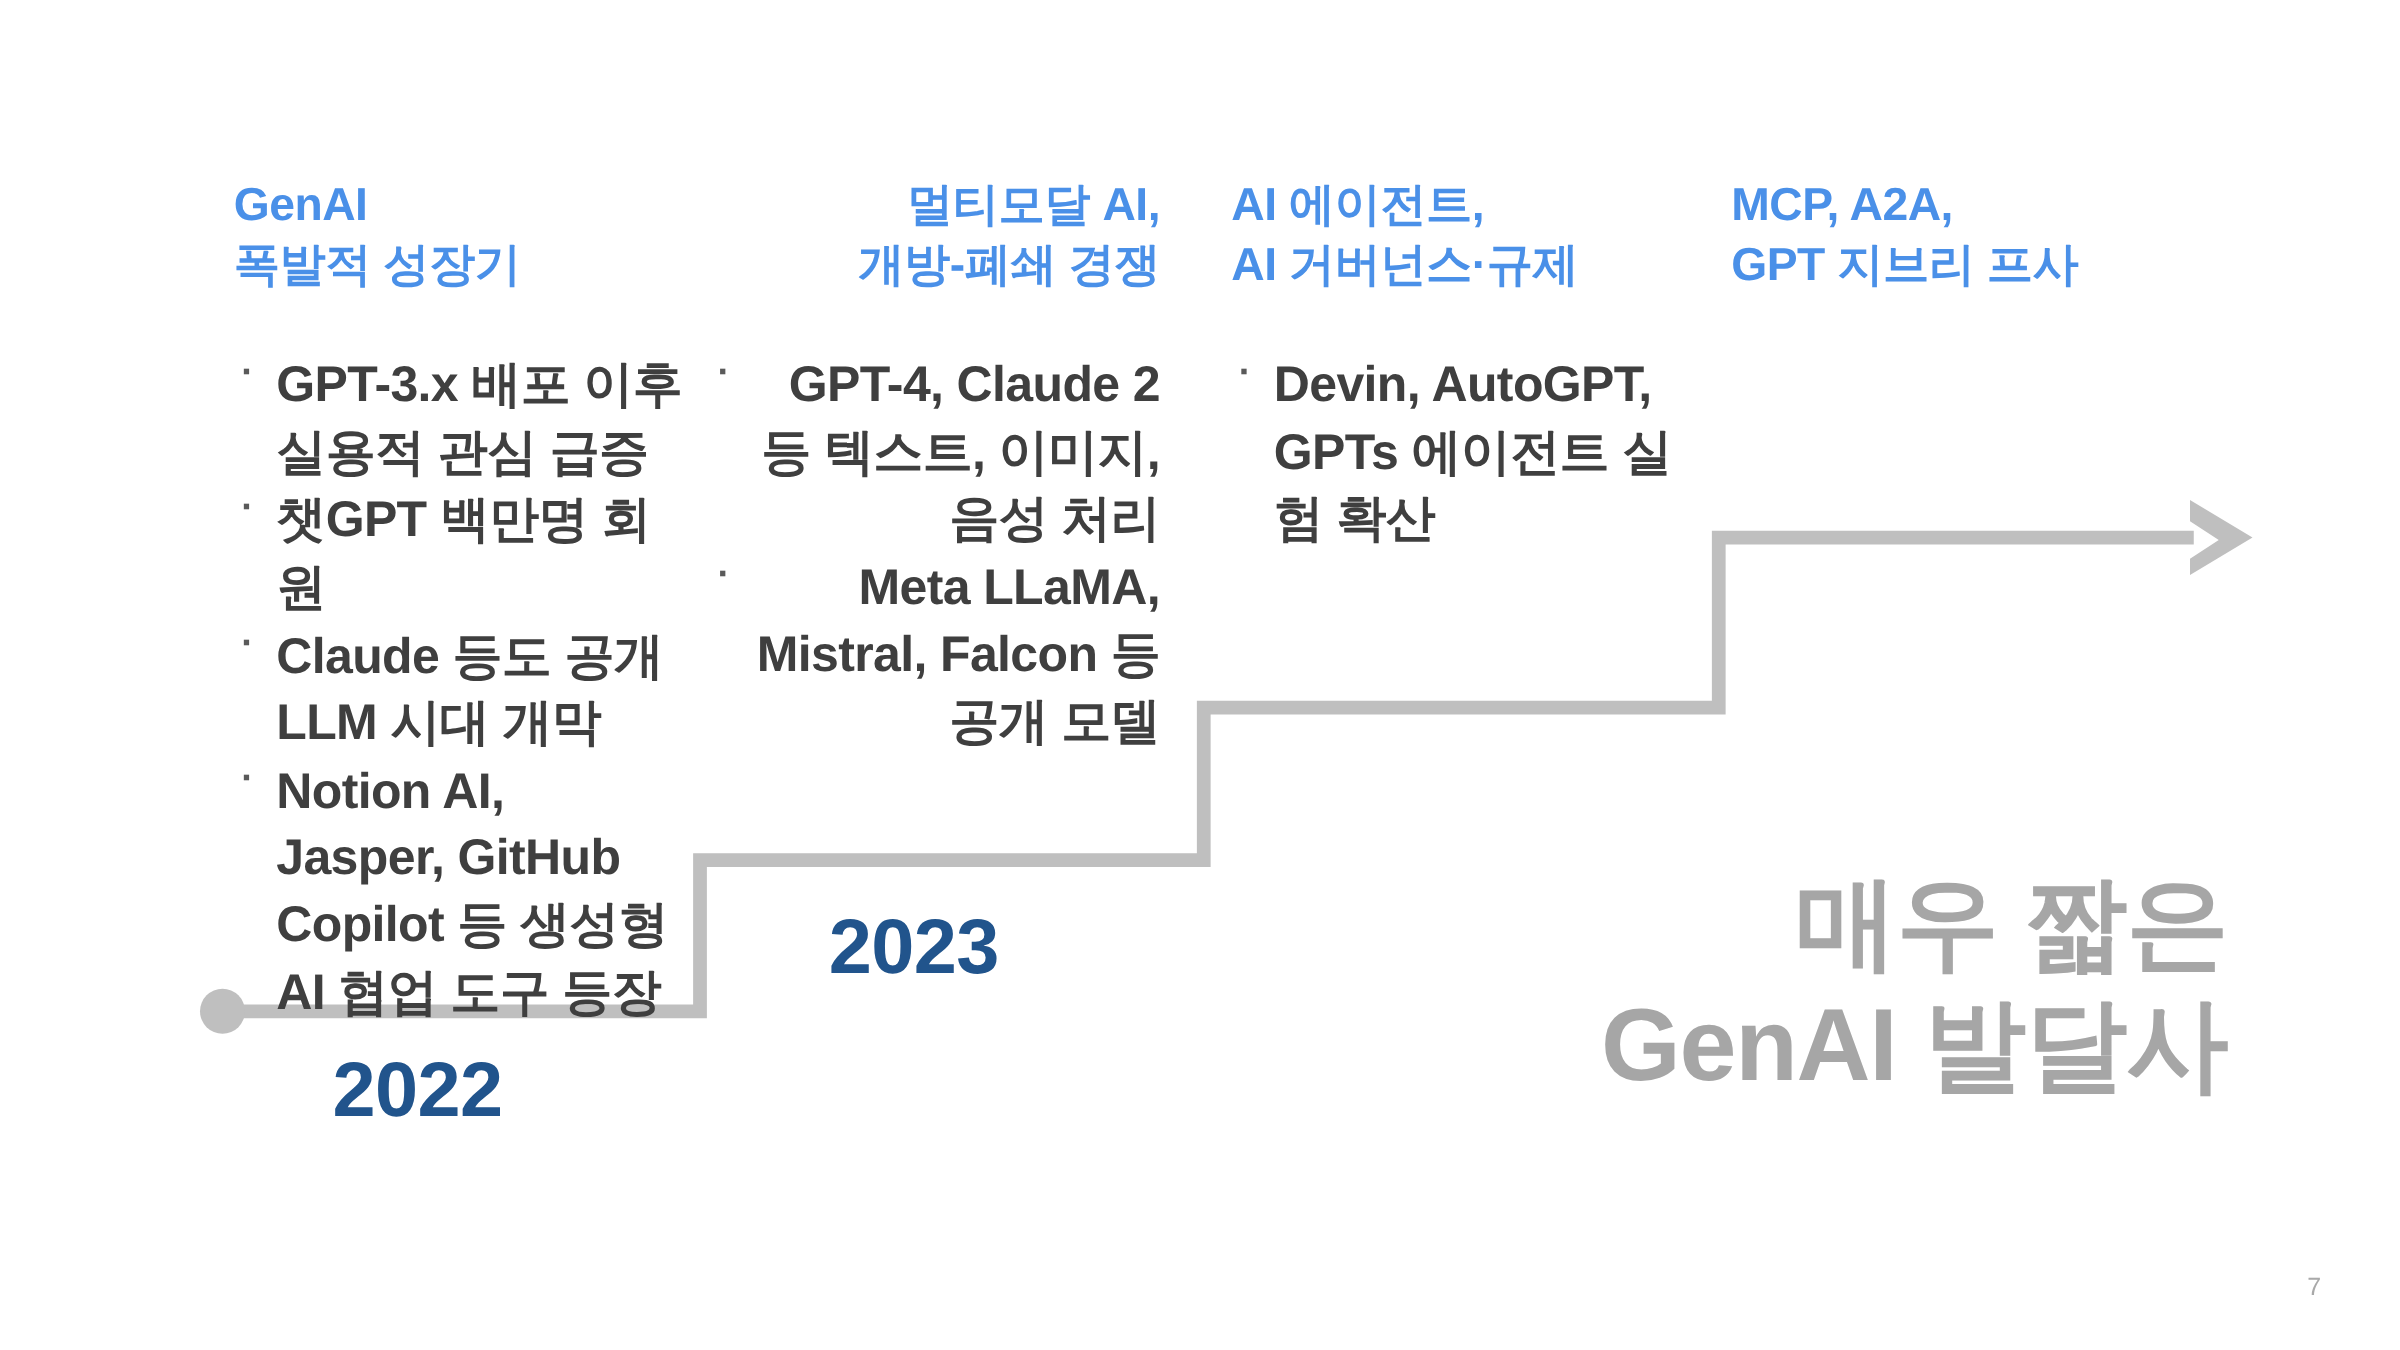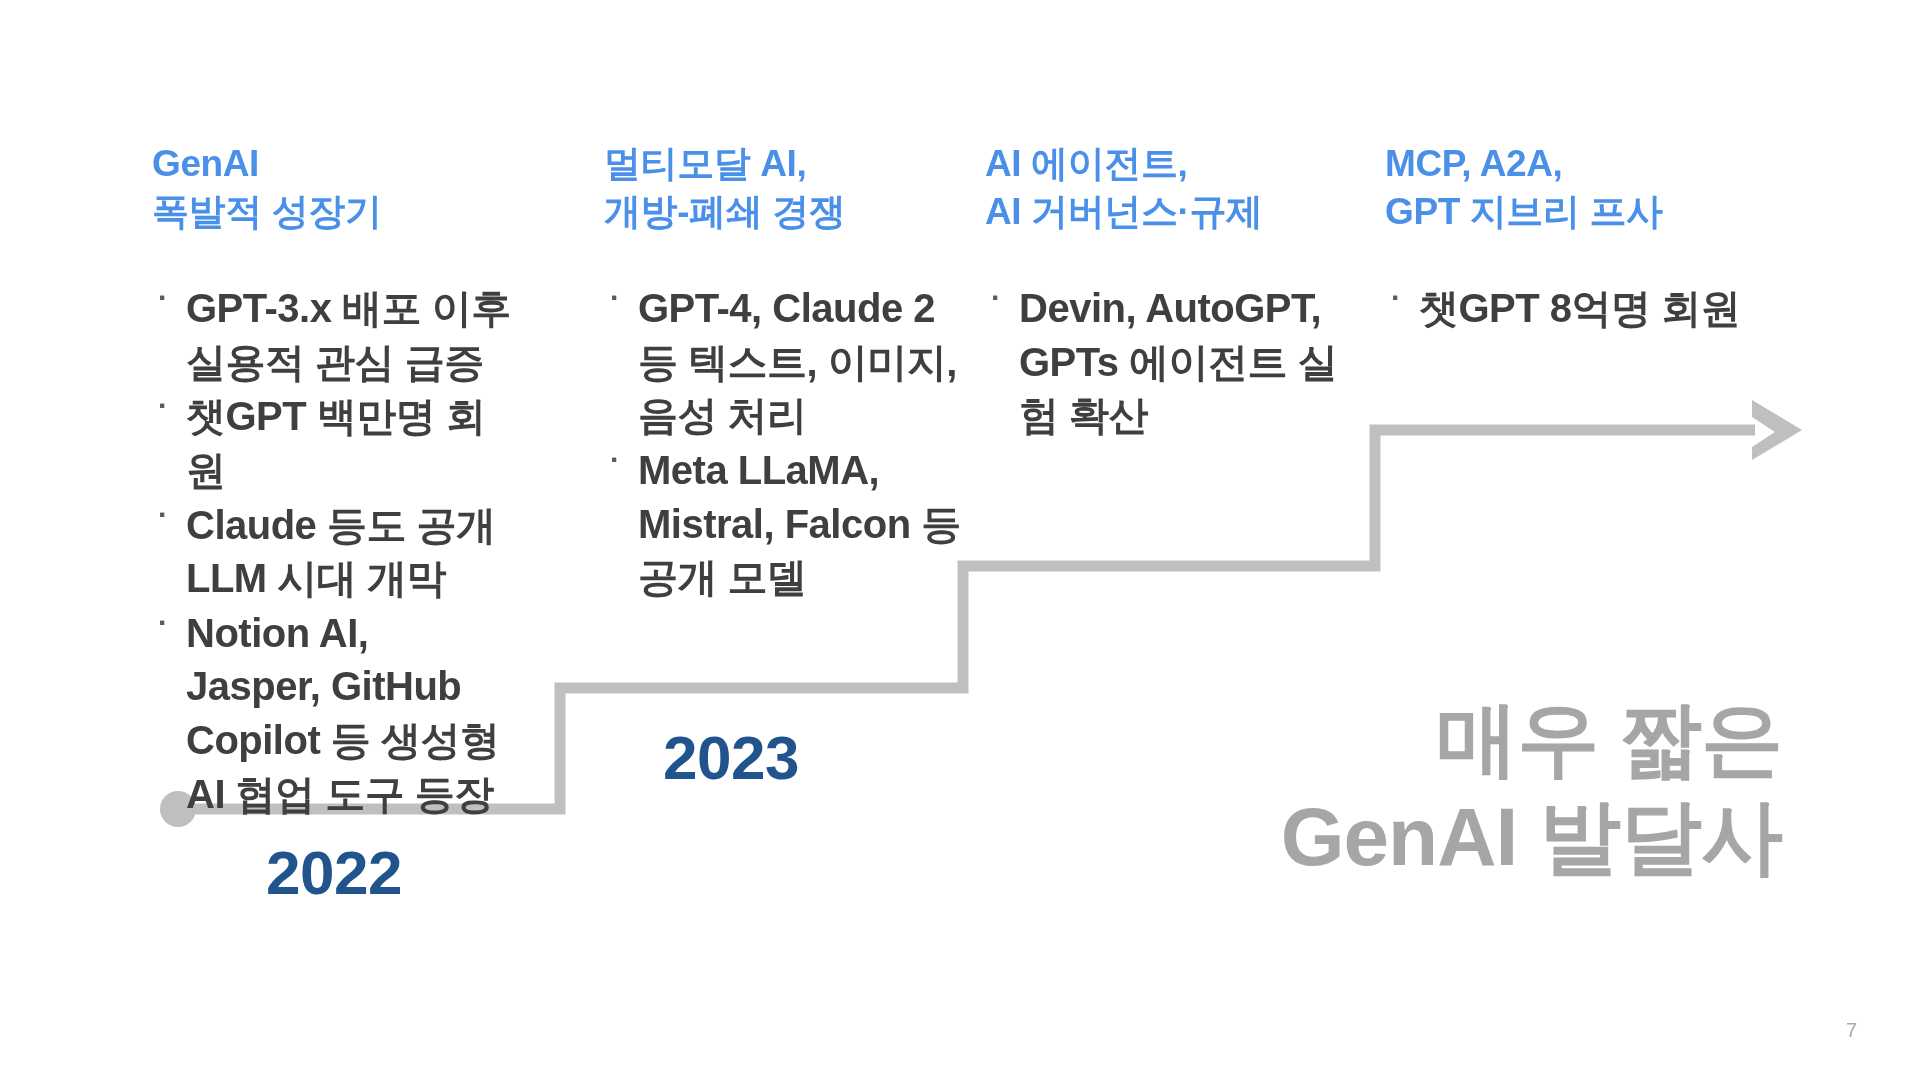--- a/index.html
+++ b/index.html
@@ -71,22 +71,22 @@
     position: absolute;
     left: 6px;
     top: -4px;
     font-size: 30px;
     line-height: 1.34;
     color: #5a5a5a;
     font-weight: bold;
   }
 
   
-  #col-0 { left: 152px; top: 140px;  width: 360px; }
-  #col-1 { left: 604px; top: 140px;  width: 360px; }
+  #col-0 { left: 187px; top: 140px;  width: 360px; }
+  #col-1 { left: 568px; top: 140px;  width: 360px; text-align: right; }
   #col-2 { left: 985px; top: 140px;  width: 360px; }
   #col-3 { left: 1385px; top: 140px; width: 400px; }
 
   #col-0 .bullets { margin-top: 46px; }
   #col-1 .bullets { margin-top: 46px; }
   #col-2 .bullets { margin-top: 46px; }
   #col-3 .bullets { margin-top: 46px; }
 
   
   .year {
@@ -164,23 +164,20 @@
     <div class="col-head">AI 에이전트,
 AI 거버넌스·규제</div>
     <ul class="bullets">
       <li>Devin, AutoGPT, GPTs 에이전트 실험 확산</li>
     </ul>
   </div>
 
   <div class="column" id="col-3">
     <div class="col-head">MCP, A2A,
 GPT 지브리 프사</div>
-    <ul class="bullets">
-      <li>챗GPT 8억명 회원</li>
-    </ul>
   </div>
 
   <div class="year" id="year-2022">2022</div>
   <div class="year" id="year-2023">2023</div>
 
   <div class="caption">매우 짧은
 GenAI 발달사</div>
 
   <div class="page-number">7</div>
 

